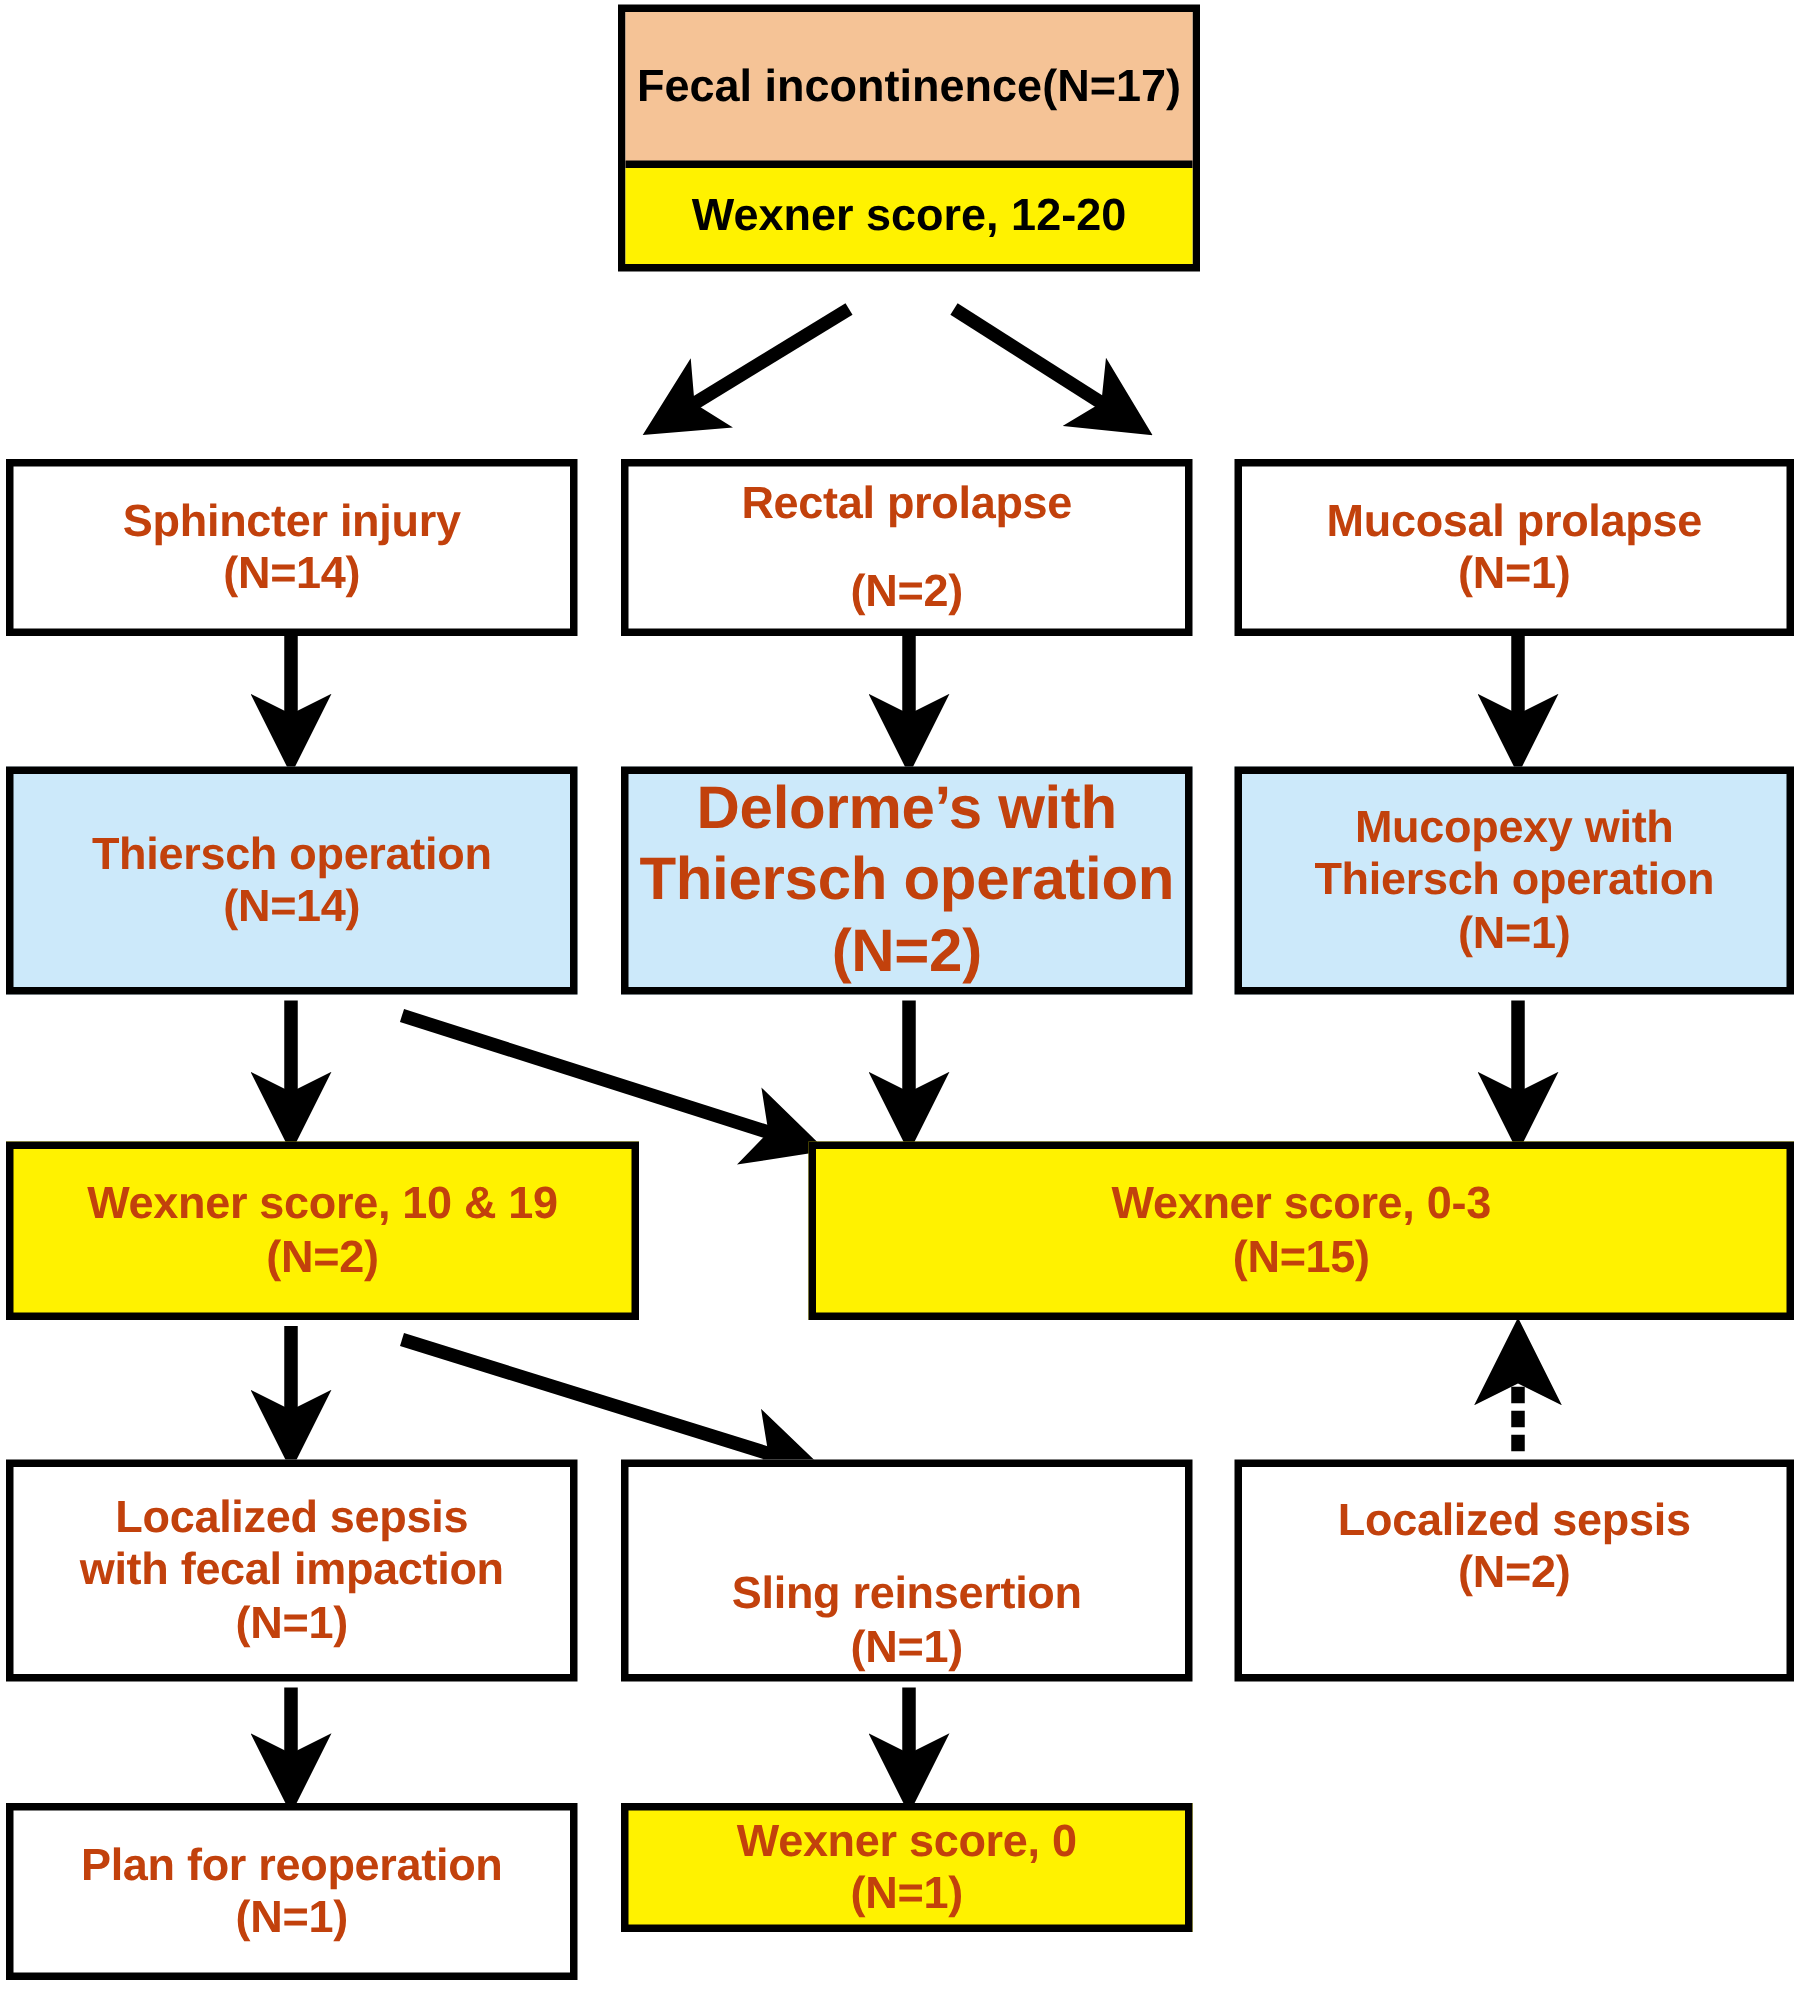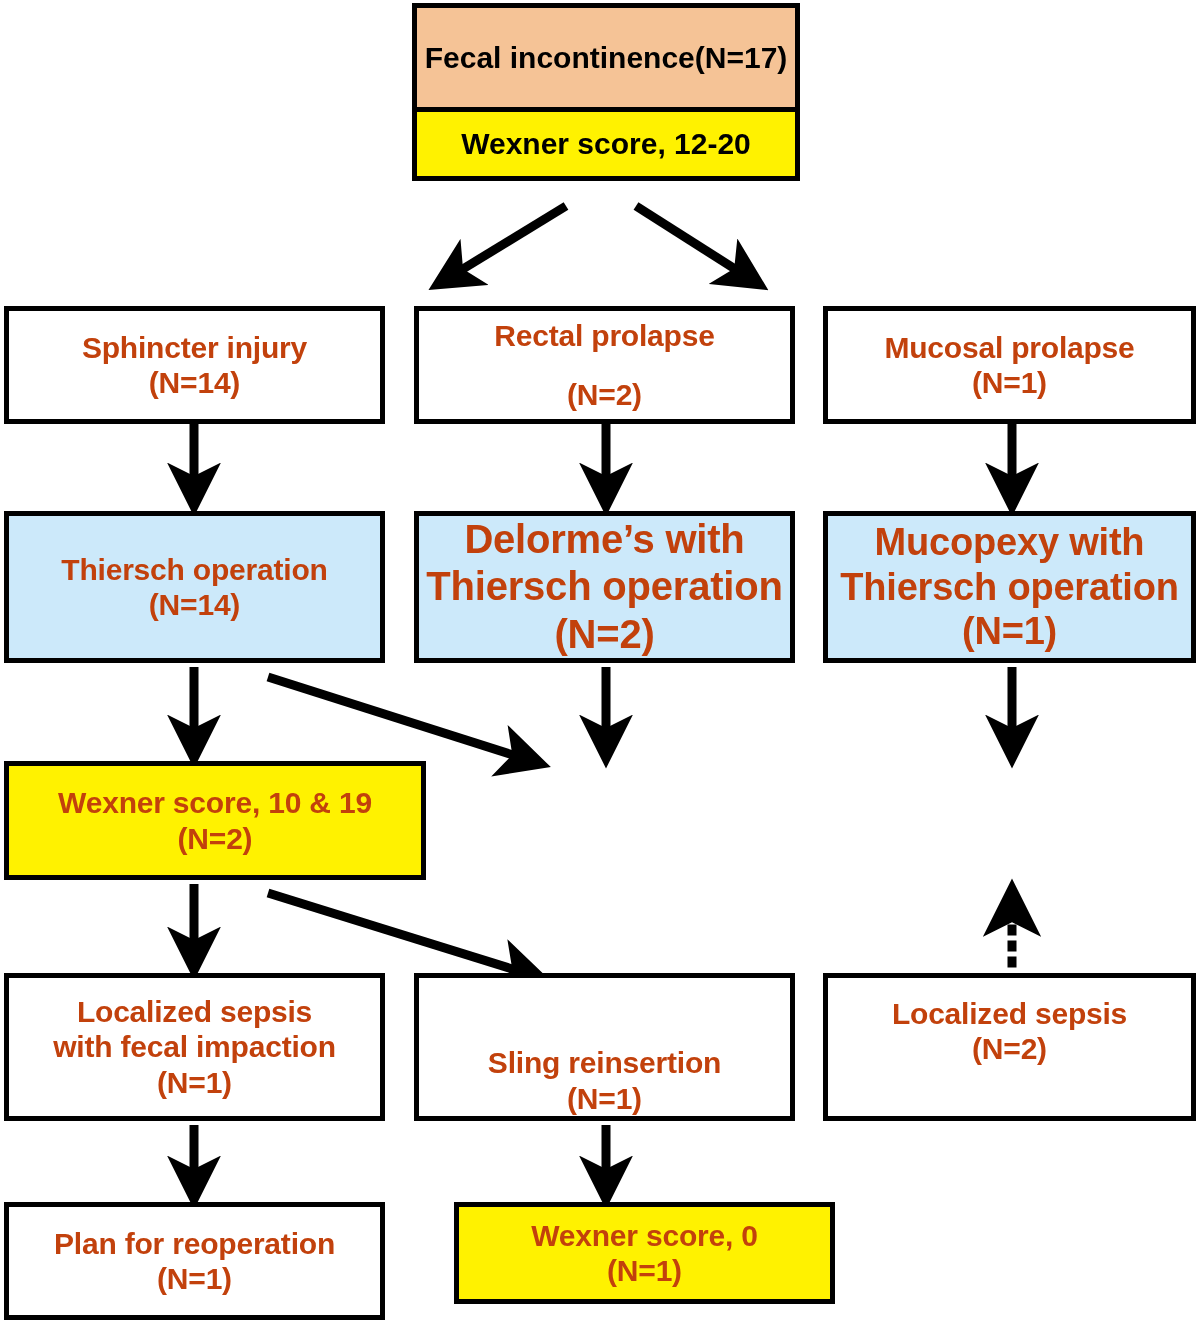--- a/index.html
+++ b/index.html
@@ -148,31 +148,35 @@
     <span class="line">Thiersch operation</span>
     <span class="line">(N=14)</span>
   </div>
 
   <div class="node fill-blue" style="left:414px; top:511px; width:381px; height:152px; font-size:40px;">
     <span class="line">Delorme’s with</span>
     <span class="line">Thiersch operation</span>
     <span class="line">(N=2)</span>
   </div>
 
-  <div class="node fill-blue" style="left:823px; top:511px; width:373px; height:152px; font-size:38px;">
+  <div class="node fill-blue" style="left:823px; top:511px; width:373px; height:152px; font-size:30px;">
     <span class="line">Mucopexy with</span>
     <span class="line">Thiersch operation</span>
     <span class="line">(N=1)</span>
   </div>
 
   <div class="node fill-yellow" style="left:4px; top:761px; width:422px; height:119px; font-size:30px;">
     <span class="line">Wexner score, 10 &amp; 19</span>
     <span class="line">(N=2)</span>
   </div>
 
+  <div class="node fill-yellow" style="left:539px; top:761px; width:657px; height:119px; font-size:30px;">
+    <span class="line">Wexner score, 0-3</span>
+    <span class="line">(N=15)</span>
+  </div>
 
   <div class="node fill-white" style="left:4px; top:973px; width:381px; height:148px; font-size:30px;">
     <span class="line">Localized sepsis</span>
     <span class="line">with fecal impaction</span>
     <span class="line">(N=1)</span>
   </div>
 
   <div class="node fill-white" style="left:414px; top:973px; width:381px; height:148px; font-size:30px; justify-content:flex-end; padding-top:18px;">
     <span class="line">Sling reinsertion</span>
     <span class="line">(N=1)</span>
@@ -181,18 +185,18 @@
   <div class="node fill-white" style="left:823px; top:973px; width:373px; height:148px; font-size:30px; justify-content:flex-start; padding-top:18px;">
     <span class="line">Localized sepsis</span>
     <span class="line">(N=2)</span>
   </div>
 
   <div class="node fill-white" style="left:4px; top:1202px; width:381px; height:118px; font-size:30px;">
     <span class="line">Plan for reoperation</span>
     <span class="line">(N=1)</span>
   </div>
 
-  <div class="node fill-yellow" style="left:414px; top:1202px; width:381px; height:102px; font-size:30px;margin-left:40px;">
+  <div class="node fill-yellow" style="left:414px; top:1202px; width:381px; height:86px; font-size:30px;">
     <span class="line">Wexner score, 0</span>
     <span class="line">(N=1)</span>
   </div>
 
 </div>
 
 </body></html>

